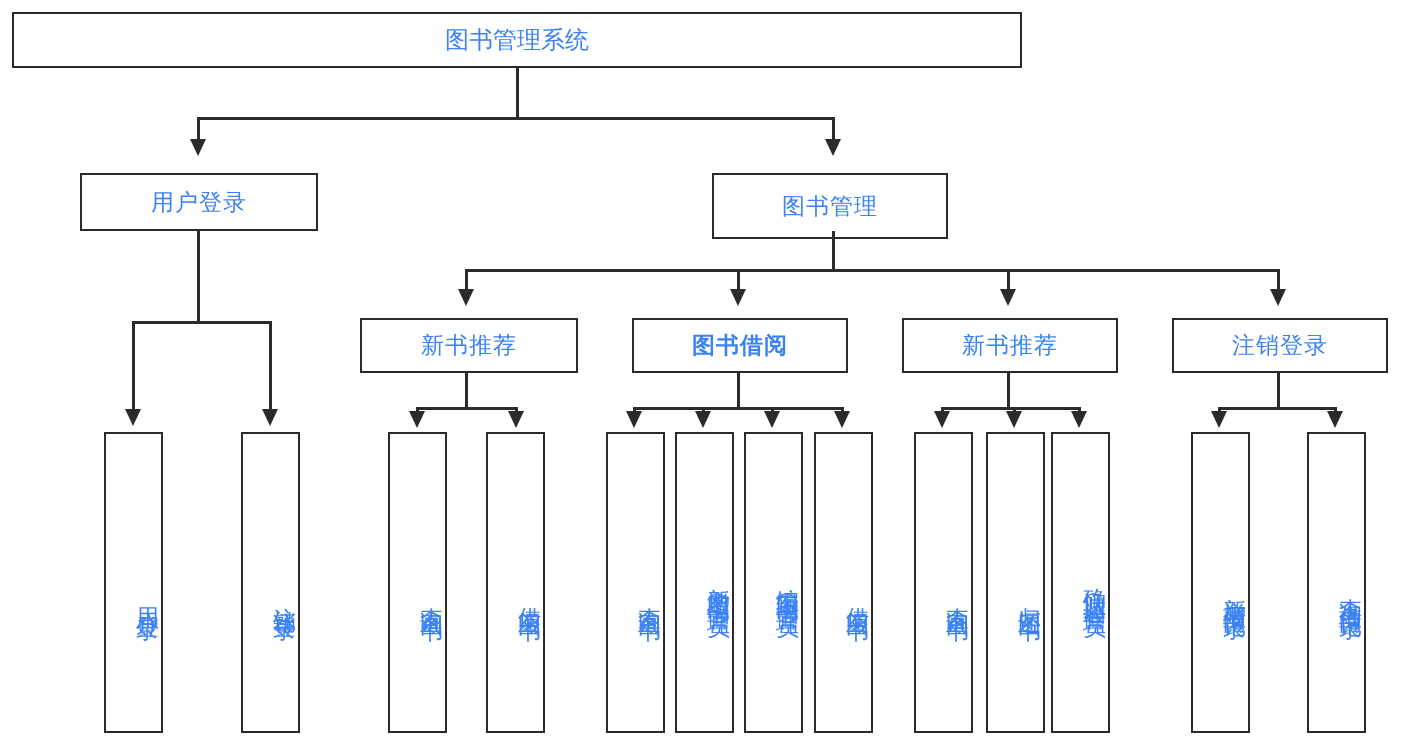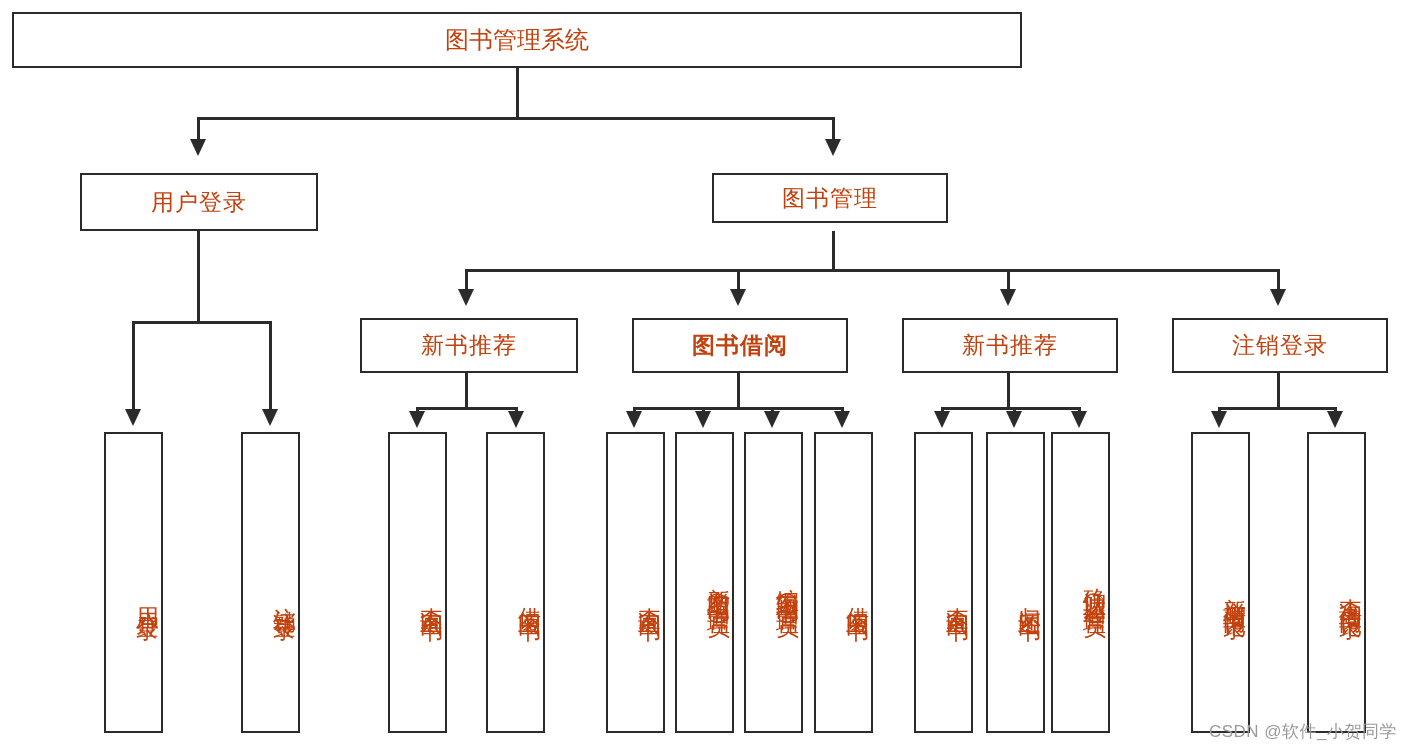--- a/index.html
+++ b/index.html
@@ -19,21 +19,21 @@
   }
   
   .node {
     position: absolute;
     box-sizing: border-box;
     border: 2.5px solid #2b2b2b;
     background: #ffffff;
     display: flex;
     align-items: center;
     justify-content: center;
-    color: #c2410c;
+    color: #3b82f6;
     line-height: 1.15;
   }
   .node.horiz {
     font-size: 23px;
     letter-spacing: 1px;
   }
   .node.root {
     font-size: 24px;
   }
   .node.leaf {
@@ -95,21 +95,21 @@
 
   <div class="vline" style="left:197px; top:117px; height:24px;"></div>
   <div class="arrow" style="left:190px; top:139px;"></div>
 
   <div class="vline" style="left:832px; top:117px; height:24px;"></div>
   <div class="arrow" style="left:825px; top:139px;"></div>
 
   <div class="node horiz" style="left:80px; top:173px; width:238px; height:58px;">
     <span>用户登录</span>
   </div>
-  <div class="node horiz" style="left:712px; top:173px; width:236px; height:50px;">
+  <div class="node horiz" style="left:712px; top:173px; width:236px; height:66px;">
     <span>图书管理</span>
   </div>
 
   <div class="vline" style="left:197px; top:231px; height:92px;"></div>
   <div class="hline" style="left:132px; top:321px; width:137px;"></div>
   <div class="vline" style="left:132px; top:321px; height:90px;"></div>
   <div class="arrow" style="left:125px; top:409px;"></div>
   <div class="vline" style="left:269px; top:321px; height:90px;"></div>
   <div class="arrow" style="left:262px; top:409px;"></div>
 
@@ -212,15 +212,14 @@
     <span>确认归还（管理员）</span>
   </div>
 
   <div class="node leaf" style="left:1191px; top:432px; width:59px; height:301px; padding-top:18px;">
     <span>新增借阅记录</span>
   </div>
   <div class="node leaf" style="left:1307px; top:432px; width:59px; height:301px; padding-top:18px;">
     <span>查询借阅记录</span>
   </div>
 
-  <div id="watermark">CSDN @软件_小贺同学</div>
 
 </div>
 
 </body></html>

